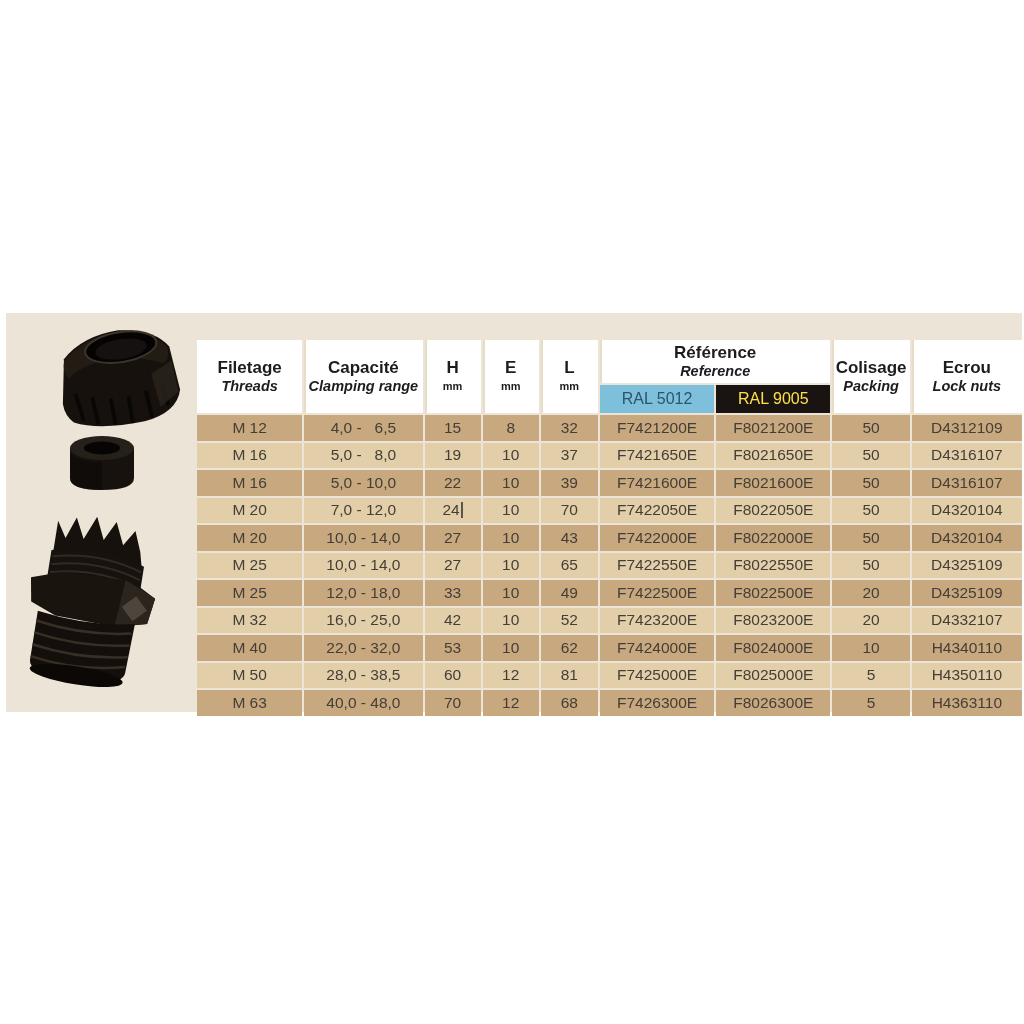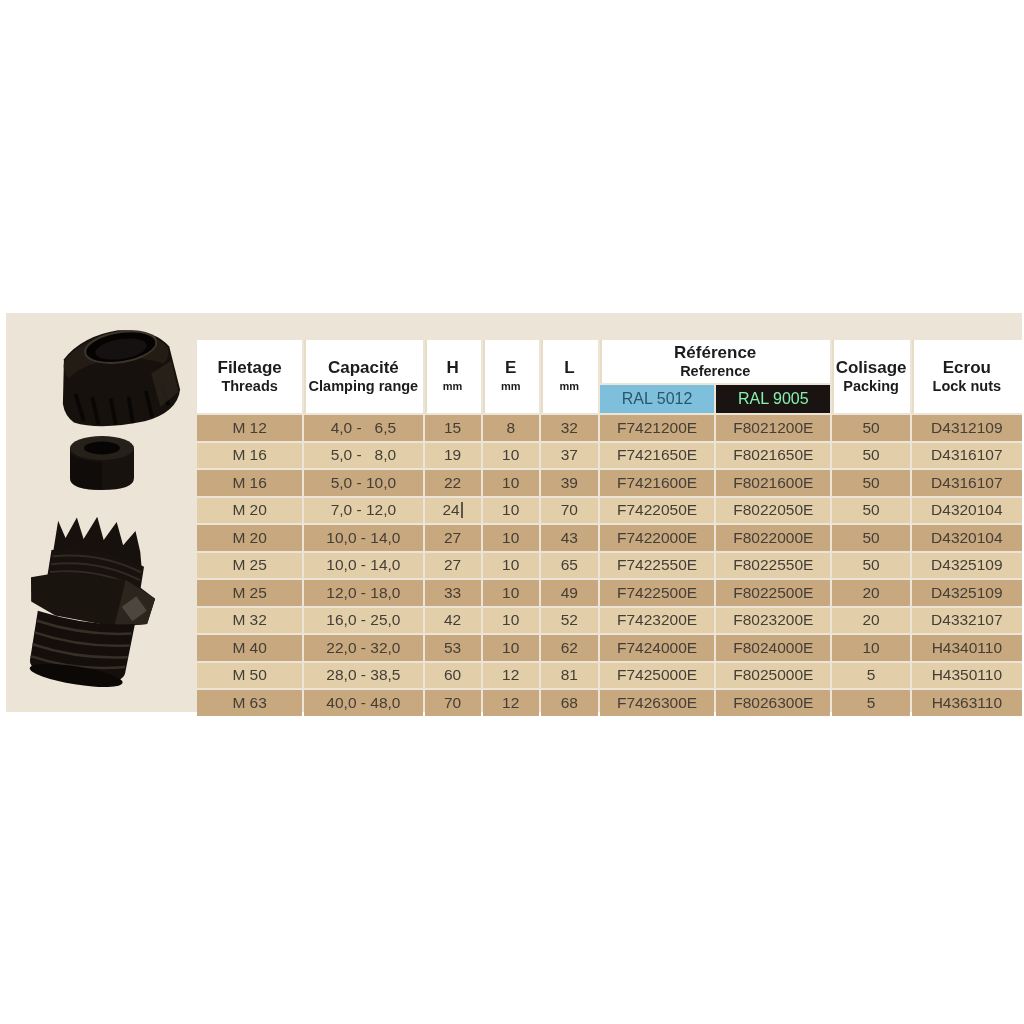--- a/index.html
+++ b/index.html
@@ -25,21 +25,21 @@
   table{
     border-collapse:separate;border-spacing:2px;width:829px;table-layout:fixed;
     background:transparent;
   }
   thead th{
     background:#ffffff;color:#1c1c1c;font-weight:bold;text-align:center;
     vertical-align:middle;padding:0;box-shadow:inset 2px 0 0 #e7dcc6;
   }
   thead tr:first-child th:first-child{box-shadow:none;}
   th .fr{font-size:17px;line-height:20px;}
-  th .en{font-size:14.5px;line-height:17px;}
+  th .en{font-size:14.5px;line-height:17px;font-style:italic;}
   th .unit{font-size:11px;line-height:17px;font-weight:bold;}
   tr.h-top{height:43px;}
   tr.h-ral{height:28px;}
   th.ral{font-weight:normal;font-size:16px;box-shadow:none;}
   tbody td{
     height:25.5px;text-align:center;vertical-align:middle;
     font-size:15.5px;color:#443e37;padding:0;
   }
   tbody tr.dark td{background:var(--row-dark);}
   tbody tr.light td{background:var(--row-light);}
@@ -148,21 +148,21 @@
           <div class="fr">Colisage</div>
           <div class="en">Packing</div>
         </th>
         <th rowspan="2">
           <div class="fr">Ecrou</div>
           <div class="en">Lock nuts</div>
         </th>
       </tr>
       <tr class="h-ral">
         <th class="ral ral5012" style="background: rgb(126, 192, 219); color: rgb(42, 86, 107);">RAL 5012</th>
-        <th class="ral ral9005" style="background: rgb(25, 20, 17); color: #86efac;">RAL 9005</th>
+        <th class="ral ral9005" style="background: rgb(25, 20, 17); color: #fde047;">RAL 9005</th>
       </tr>
     </thead>
     <tbody id="tbody">
         <tr class="dark">
           <td><span>M 12</span></td>
           <td class="range"><span>4,0 -   6,5</span></td>
           <td><span>15</span></td>
           <td><span>8</span></td>
           <td><span>32</span></td>
           <td><span>F7421200E</span></td>

